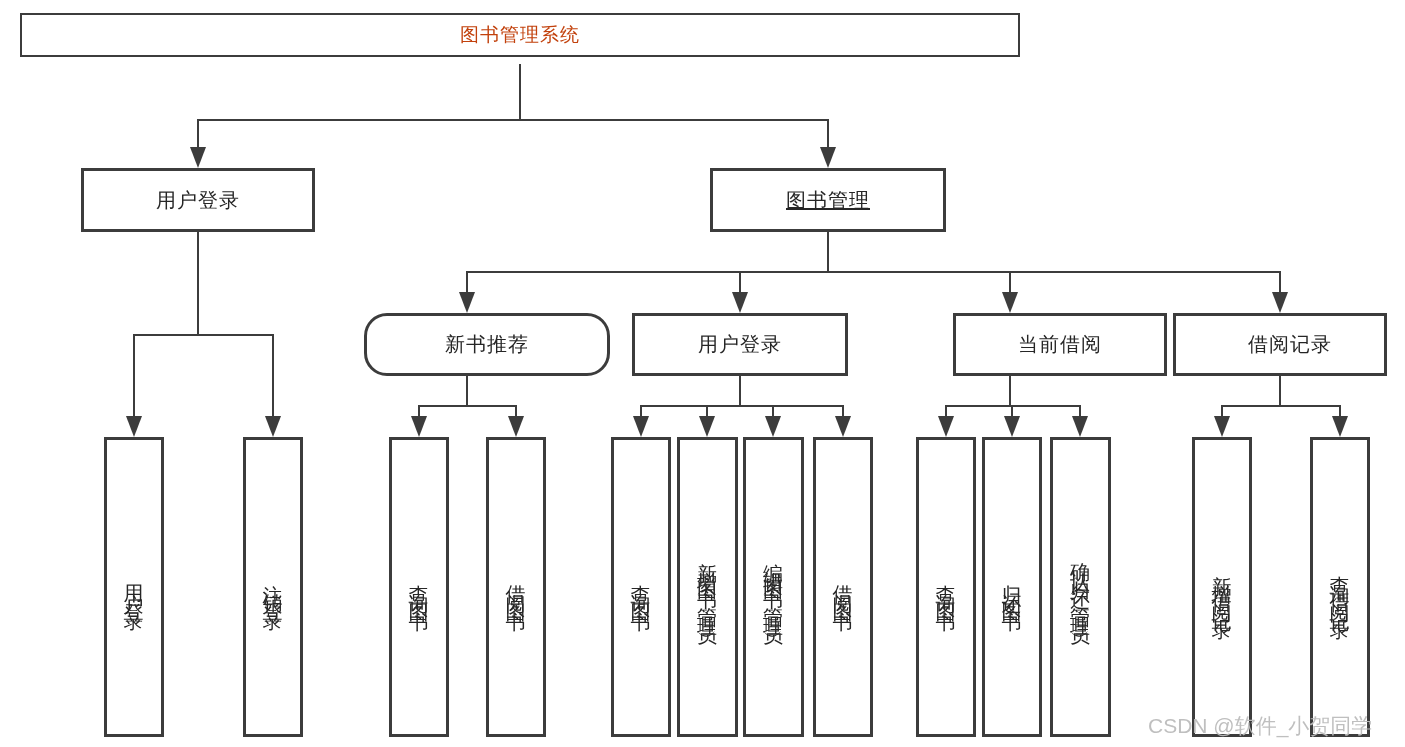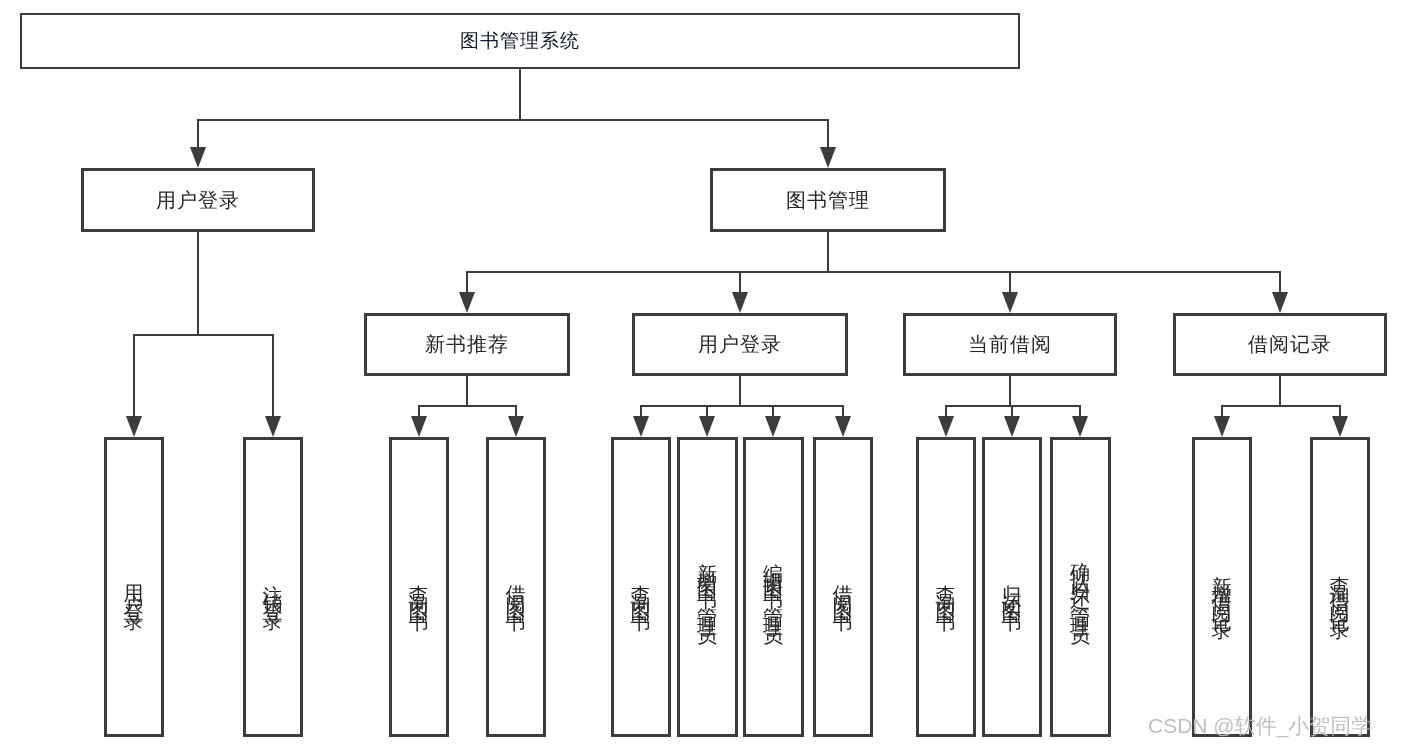--- a/index.html
+++ b/index.html
@@ -31,31 +31,31 @@
     position:absolute; left:1148px; top:712px; width:256px;
     font-size:21px; color:#bcbcbc; z-index:5; white-space:nowrap;
     text-align:left; opacity:0.95;
   }
 </style>
 </head>
 <body>
 
 <div class="canvas">
 
-  <div class="node root" style="left: 20px; top: 13px; width: 1000px; height: 56px; border-color: rgb(60, 60, 60); color: #0f172a;">图书管理系统</div>
+  <div class="node root" style="left: 20px; top: 13px; width: 1000px; height: 44px; border-color: rgb(60, 60, 60); color: #c2410c;">图书管理系统</div>
 
   <div class="node" style="left: 81px; top: 168px; width: 234px; height: 64px; border-color: rgb(60, 60, 60); color: rgb(38, 38, 38);">用户登录</div>
 
-  <div class="node" style="left: 710px; top: 168px; width: 236px; height: 64px; border-color: rgb(60, 60, 60); color: rgb(38, 38, 38);">图书管理</div>
+  <div class="node" style="left: 710px; top: 168px; width: 236px; height: 64px; border-color: rgb(60, 60, 60); color: rgb(38, 38, 38); text-decoration: underline;">图书管理</div>
 
-  <div class="node" style="left: 364px; top: 313px; width: 206px; height: 63px; border-color: rgb(60, 60, 60); color: rgb(38, 38, 38);">新书推荐</div>
+  <div class="node" style="left: 364px; top: 313px; width: 246px; height: 63px; border-color: rgb(60, 60, 60); color: rgb(38, 38, 38); border-radius: 23px;">新书推荐</div>
 
   <div class="node" style="left: 632px; top: 313px; width: 216px; height: 63px; border-color: rgb(60, 60, 60); color: rgb(38, 38, 38);">用户登录</div>
 
-  <div class="node" style="left: 903px; top: 313px; width: 214px; height: 63px; border-color: rgb(60, 60, 60); color: rgb(38, 38, 38);">当前借阅</div>
+  <div class="node" style="left: 953px; top: 313px; width: 214px; height: 63px; border-color: rgb(60, 60, 60); color: rgb(38, 38, 38);">当前借阅</div>
 
   <div class="node" style="left: 1173px; top: 313px; width: 214px; height: 63px; border-color: rgb(60, 60, 60); color: rgb(38, 38, 38); padding-left: 20px;">借阅记录</div>
 
   <div class="node leaf" style="left: 104px; top: 437px; width: 60px; height: 300px; border-color: rgb(60, 60, 60); color: rgb(38, 38, 38);">用户登录</div>
   <div class="node leaf" style="left: 243px; top: 437px; width: 60px; height: 300px; border-color: rgb(60, 60, 60); color: rgb(38, 38, 38);">注销登录</div>
 
   <div class="node leaf" style="left: 389px; top: 437px; width: 60px; height: 300px; border-color: rgb(60, 60, 60); color: rgb(38, 38, 38);">查询图书</div>
   <div class="node leaf" style="left: 486px; top: 437px; width: 60px; height: 300px; border-color: rgb(60, 60, 60); color: rgb(38, 38, 38);">借阅图书</div>
 
   <div class="node leaf" style="left: 611px; top: 437px; width: 60px; height: 300px; border-color: rgb(60, 60, 60); color: rgb(38, 38, 38);">查询图书</div>

